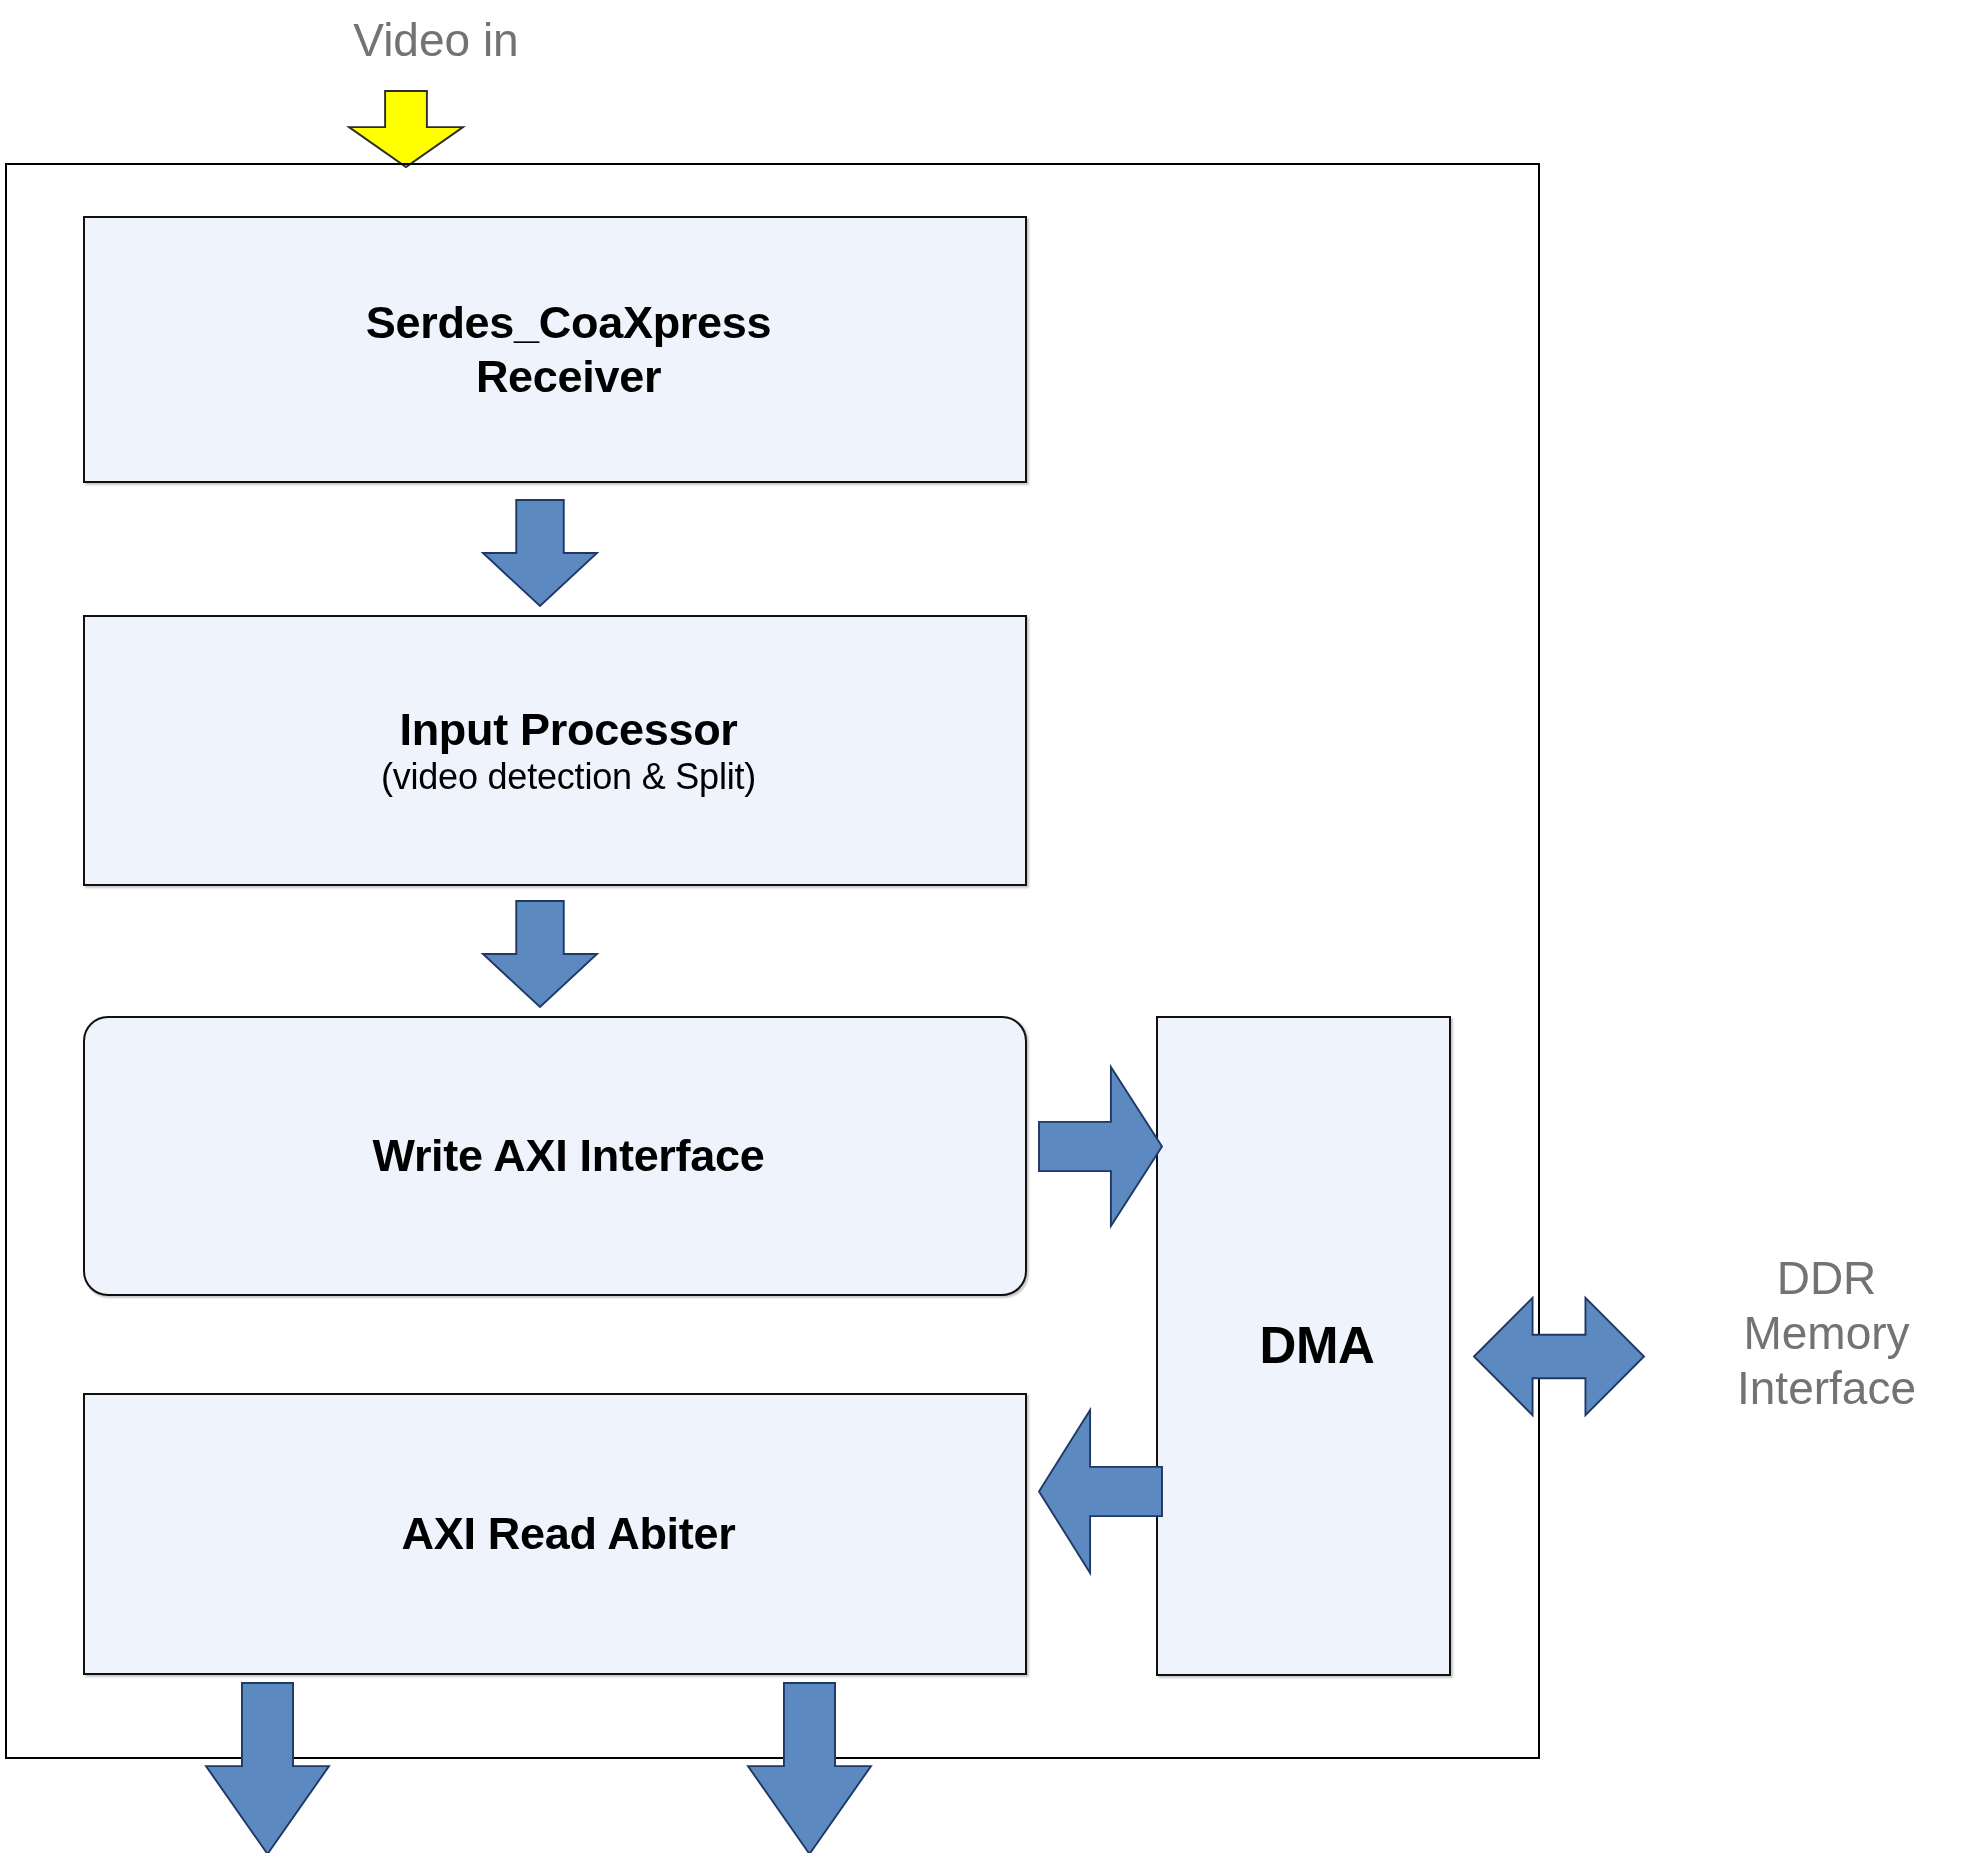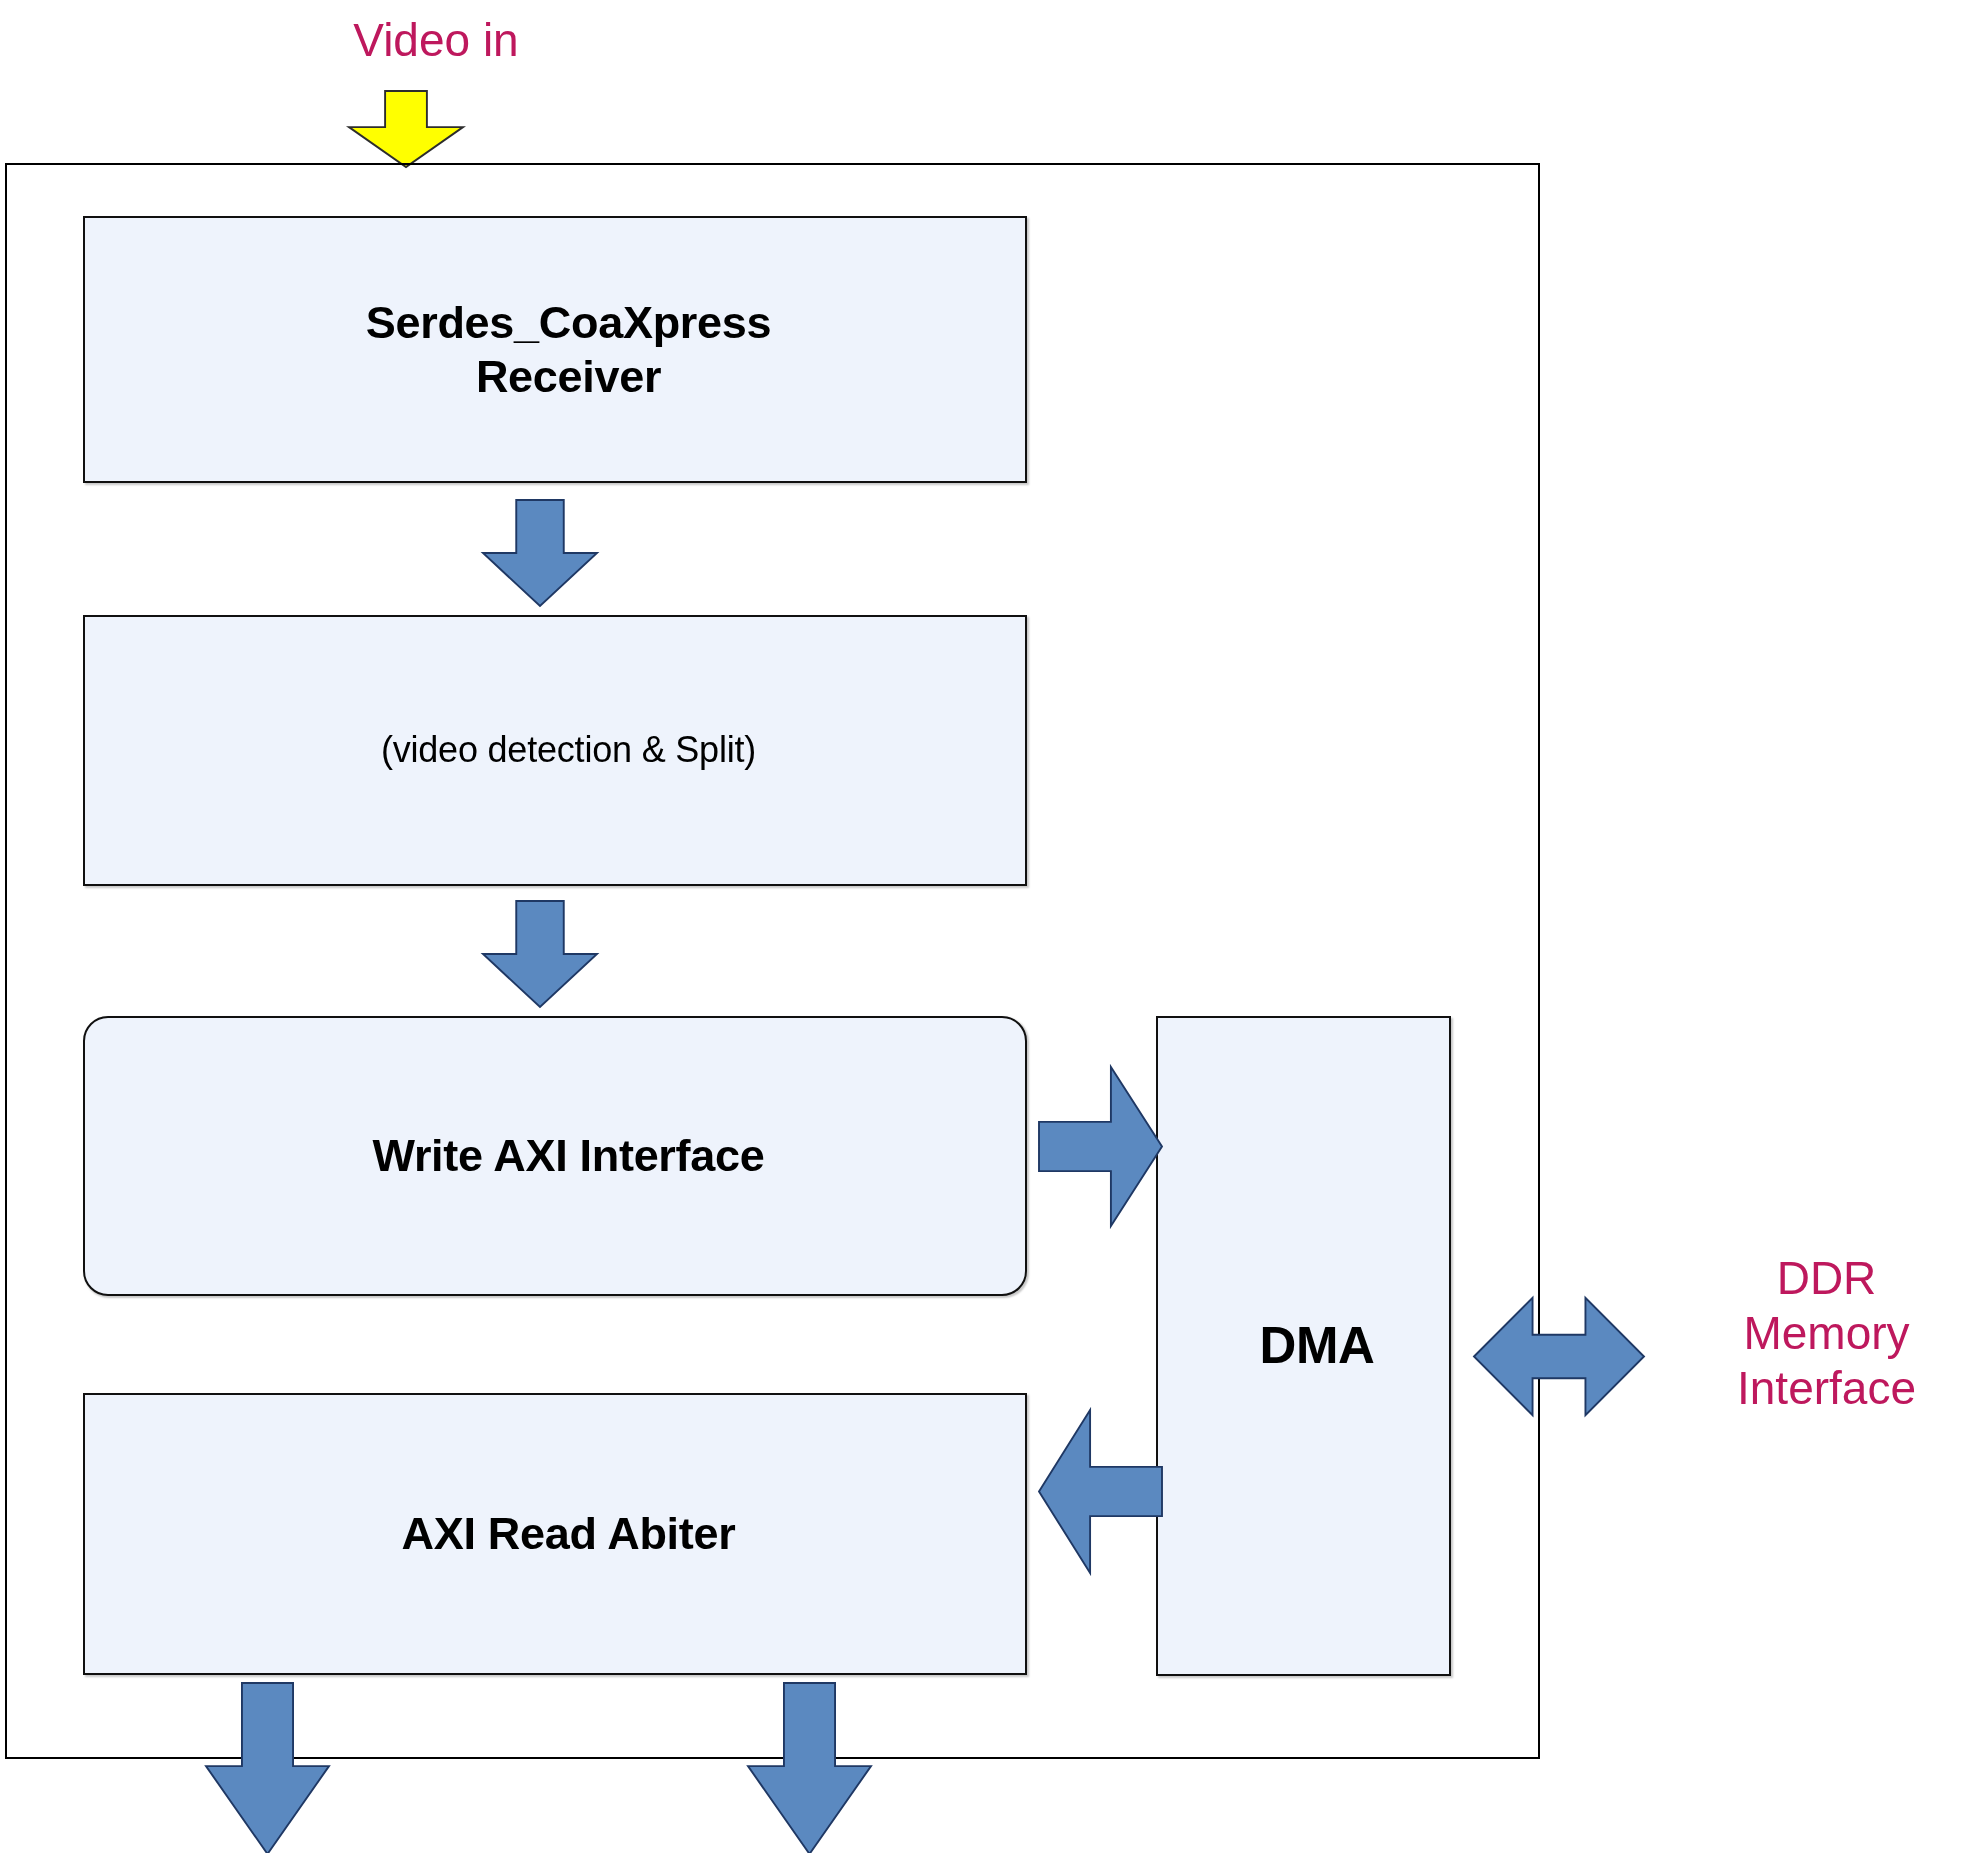--- a/index.html
+++ b/index.html
@@ -57,21 +57,21 @@
   #block-serdes       {left:83px;  top:216px;  width:944px; height:267px;}
   #block-inputproc    {left:83px;  top:615px;  width:944px; height:271px;}
   #block-writeaxi     {left:83px;  top:1016px; width:944px; height:280px;border-radius:25px;}
   #block-axiread      {left:83px;  top:1393px; width:944px; height:282px;}
   #block-dma          {left:1156px;top:1016px; width:295px; height:660px;}
   #block-dma .line-main{font-size:51px;}
 
   
   .plain-label{
     position:absolute;
-    color:#be185d;
+    color:#737373;
     font-size:46px;
     line-height:1.2;
     text-align:center;
     white-space:pre-line;
   }
   #label-video-in{left:256px; top:13.2px; width:360px;}
   #label-ddr{left:1675px; top:1251px; width:303px;}
 
   
   .arrow-svg{position:absolute; overflow:visible;}
@@ -103,20 +103,21 @@
   <div class="block" id="block-serdes">
     <div class="line-main">Serdes_CoaXpress
 Receiver</div>
   </div>
 
   <svg class="arrow-svg" id="arrow-serdes-ip" viewBox="0 0 120 112" preserveAspectRatio="none">
     <polygon class="arw" points="35,0 85,0 85,56 120,56 60,112 0,56 35,56"></polygon>
   </svg>
 
   <div class="block" id="block-inputproc">
+    <div class="line-main">Input Processor</div>
     <div class="line-sub">(video detection &amp; Split)</div>
   </div>
 
   <svg class="arrow-svg" id="arrow-ip-write" viewBox="0 0 120 112" preserveAspectRatio="none">
     <polygon class="arw" points="35,0 85,0 85,56 120,56 60,112 0,56 35,56"></polygon>
   </svg>
 
   <div class="block" id="block-writeaxi">
     <div class="line-main">Write AXI Interface</div>
   </div>

